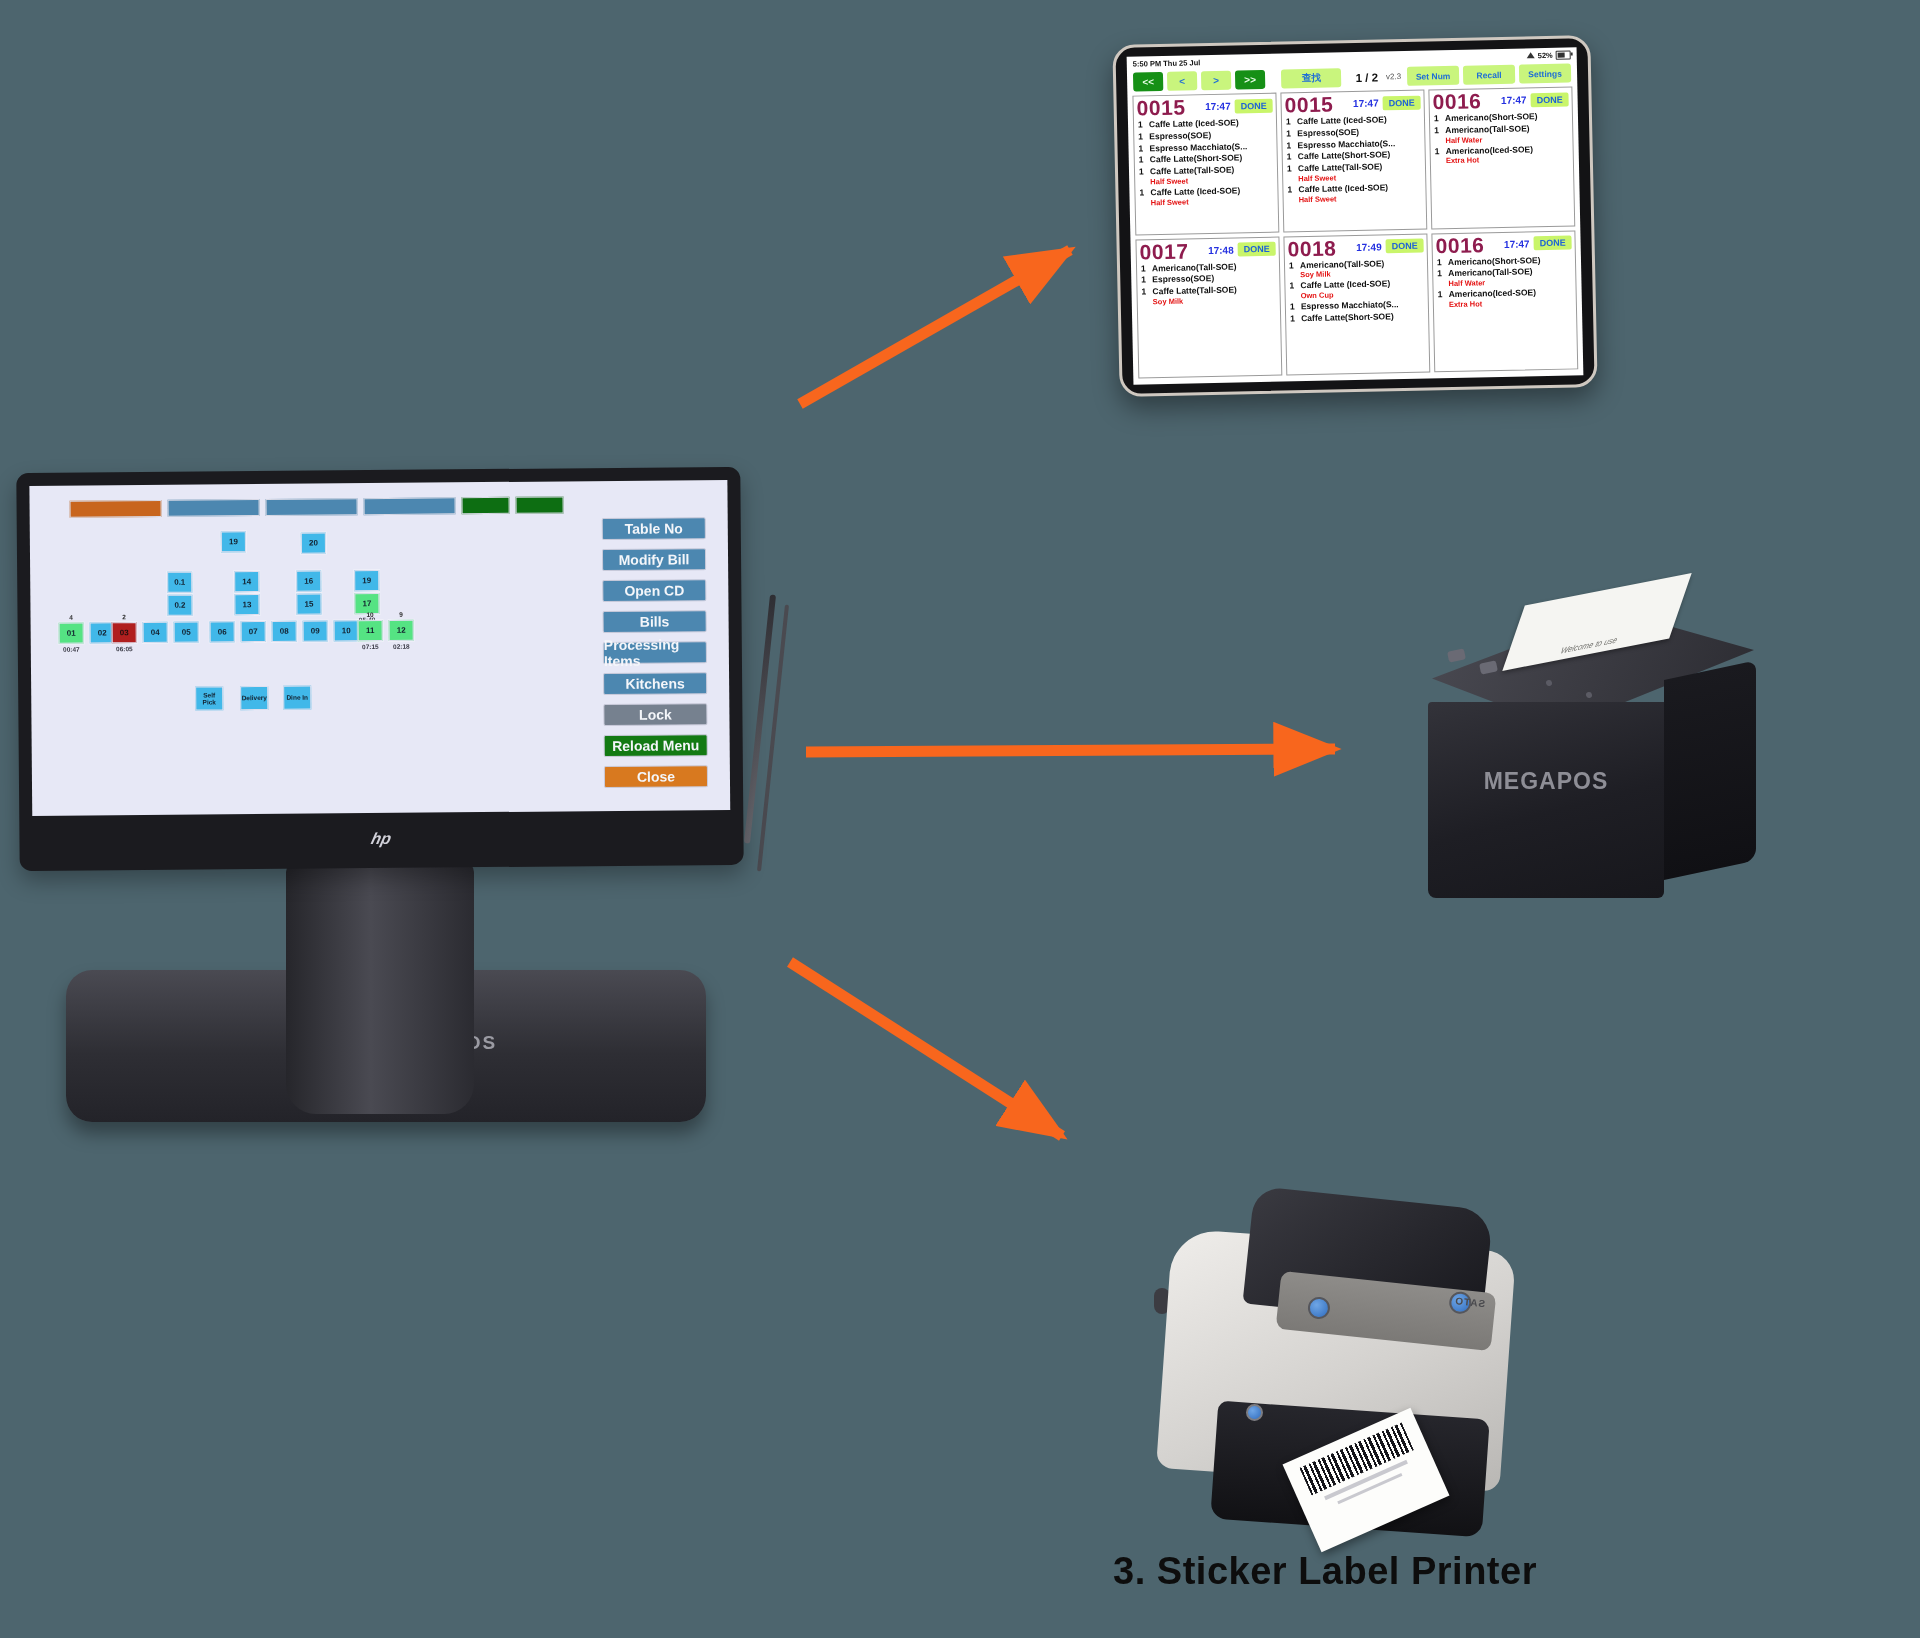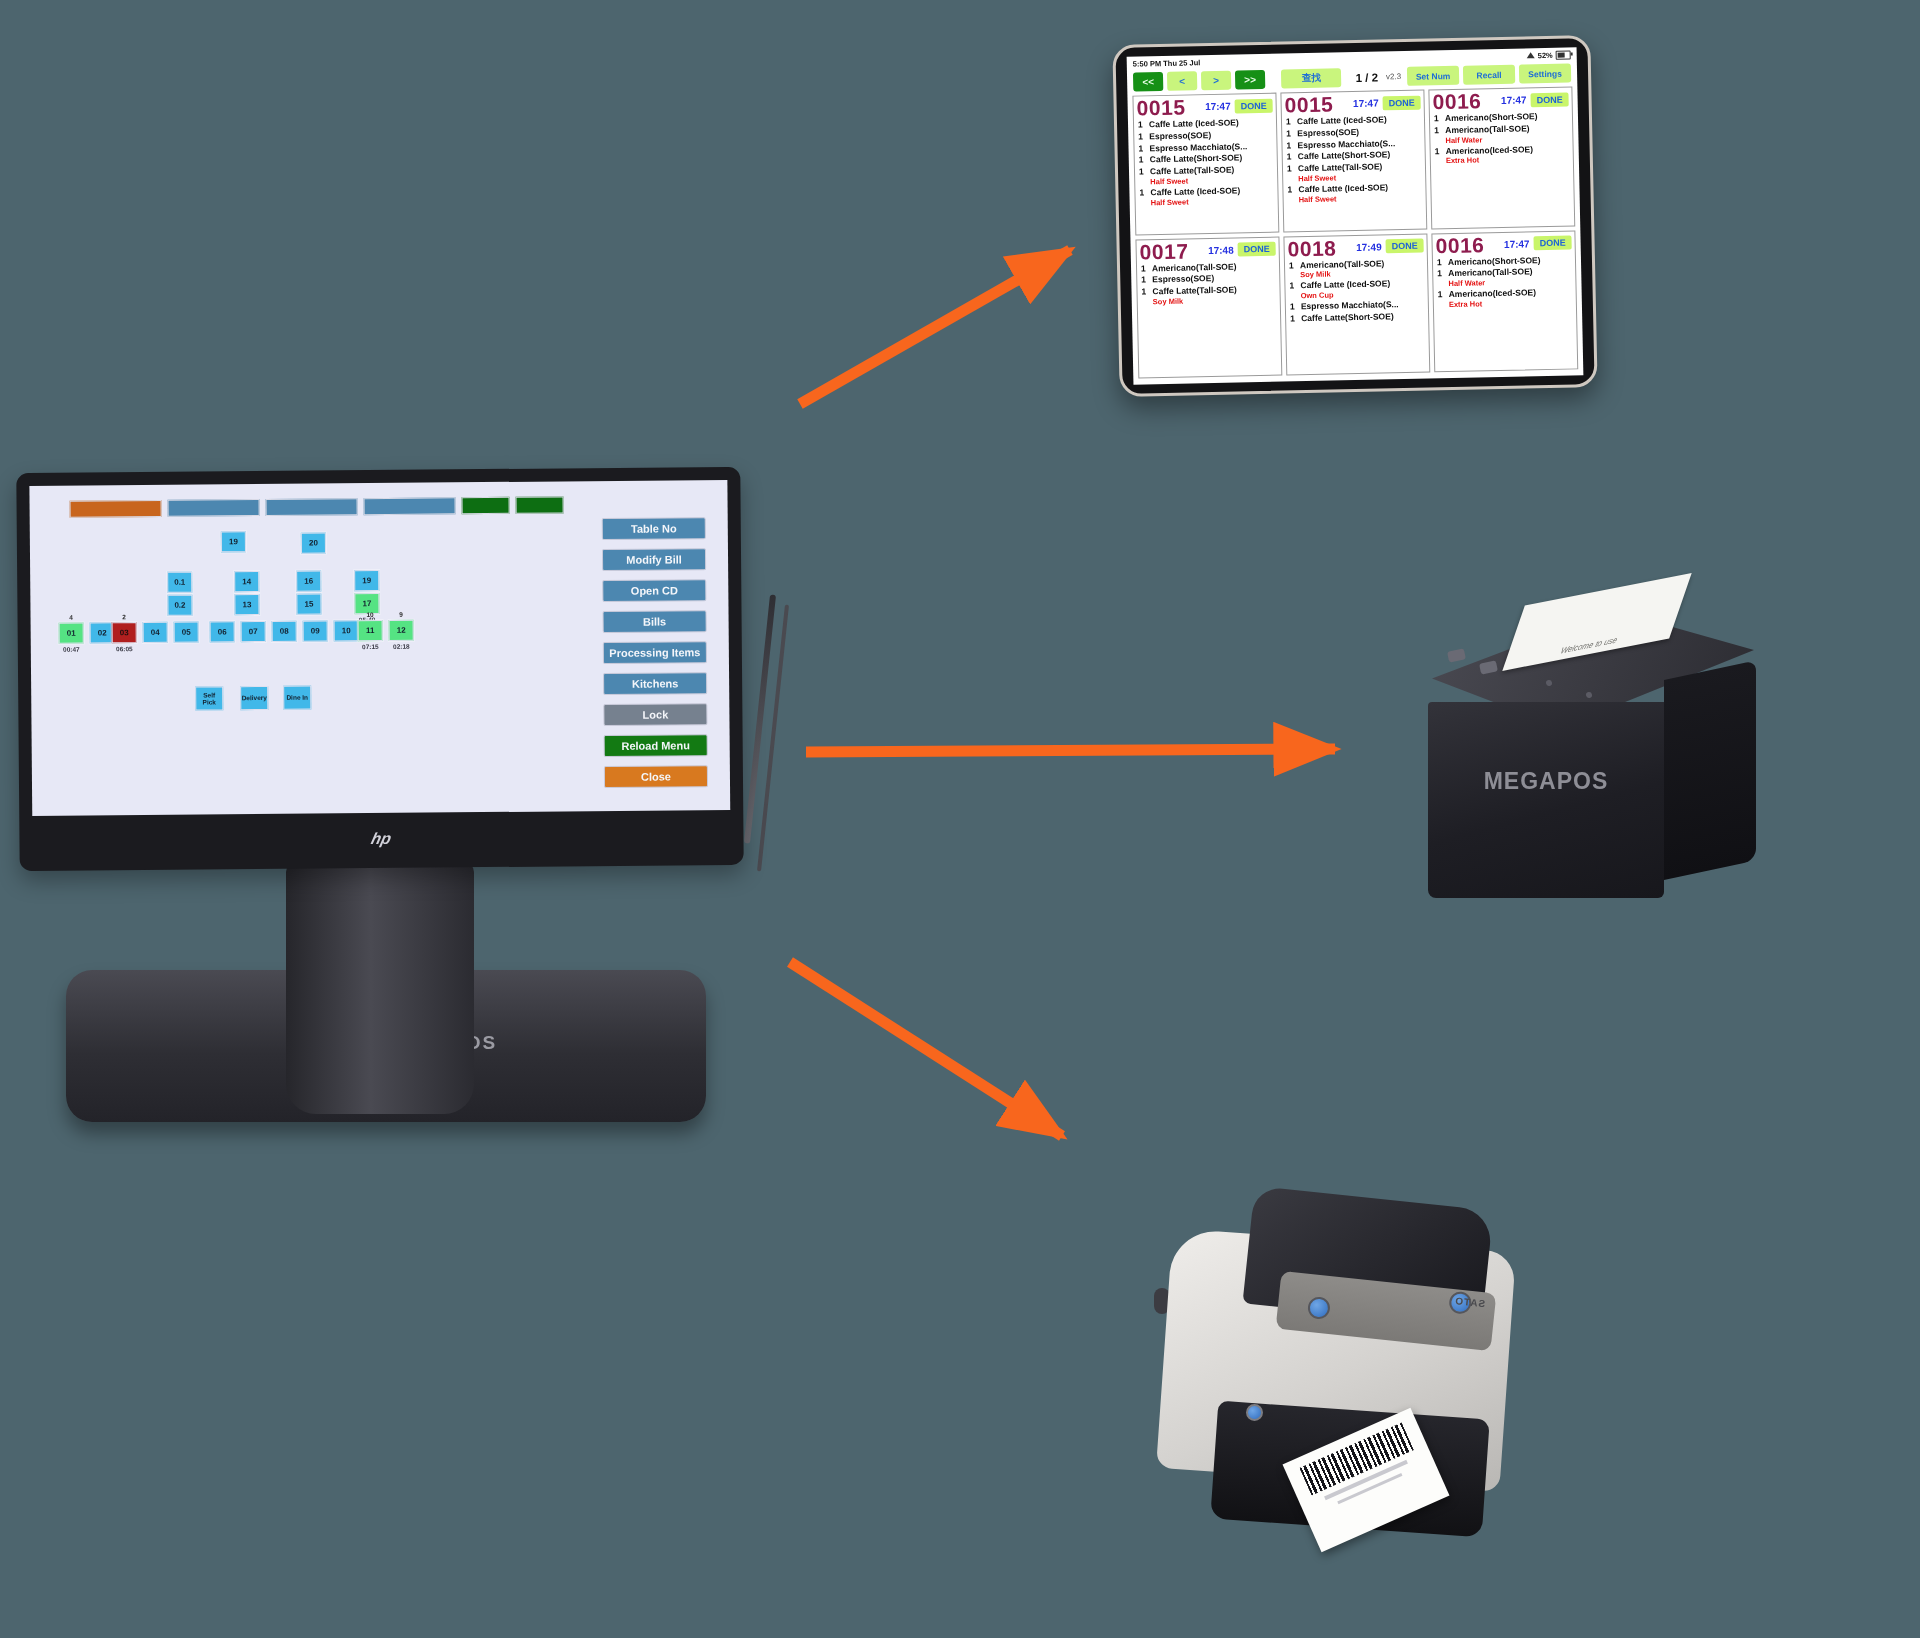--- a/index.html
+++ b/index.html
@@ -47,21 +47,21 @@
   .tile.free{background:#41b8e9;}
   .tile.active{background:#55e383;}
   .tile.alert{background:#b01f1f;color:#1c0e0e;}
   .tile-badge{position:absolute;top:-9px;left:0;right:0;text-align:center;font-size:6.5px;color:#2b2b2b;font-weight:bold;}
   .tile-time{position:absolute;bottom:-9px;left:-4px;right:-4px;text-align:center;font-size:6.5px;color:#3a3a46;font-weight:bold;}
   .service-btn{position:absolute;width:28px;height:24px;background:#41b8e9;font-size:6.5px;font-weight:bold;color:#13202e;
     display:flex;align-items:center;justify-content:center;text-align:center;line-height:1.15;border:1px solid #dfe0ef;
     box-sizing:border-box;padding:1px;}
 
   .pos-sidebar{position:absolute;right:22px;top:37px;width:104px;display:flex;flex-direction:column;gap:9px;}
-  .side-btn{height:22px;display:flex;align-items:center;justify-content:center;font-size:11px;font-weight:bold;color:#f4f6fa;
+  .side-btn{height:22px;display:flex;align-items:center;justify-content:center;font-size:14px;font-weight:bold;color:#f4f6fa;
     border-radius:2px;border:1px solid #c9cada;box-sizing:border-box;}
   .side-btn.blue{background:#4c87b0;}
   .side-btn.gray{background:#76818f;}
   .side-btn.green{background:#137a13;}
   .side-btn.orange{background:#d8791f;}
 
   
   .kds-tablet{position:absolute;left:1116px;top:40px;width:478px;height:352px;background:#131315;border:3px solid #cfc8c0;
     border-radius:22px;padding:9px 11px;box-sizing:border-box;transform:rotate(-1.2deg);box-shadow:0 12px 26px rgba(0,0,0,.4);z-index:3;}
   .kds-screen{height:100%;background:#fff;display:flex;flex-direction:column;overflow:hidden;}
@@ -494,14 +494,15 @@
       <div class="lp-brand">SATO</div>
     </div>
     <div class="lp-sidebtn"></div>
     <div class="lp-mouth"></div>
     <div class="lp-label">
       <div class="lp-barcode"></div>
       <div class="lp-line"></div>
       <div class="lp-line s"></div>
     </div>
   </div>
+  <div class="caption" id="cap3">3. Sticker Label Printer</div>
 
 </div>
 
 </body></html>

